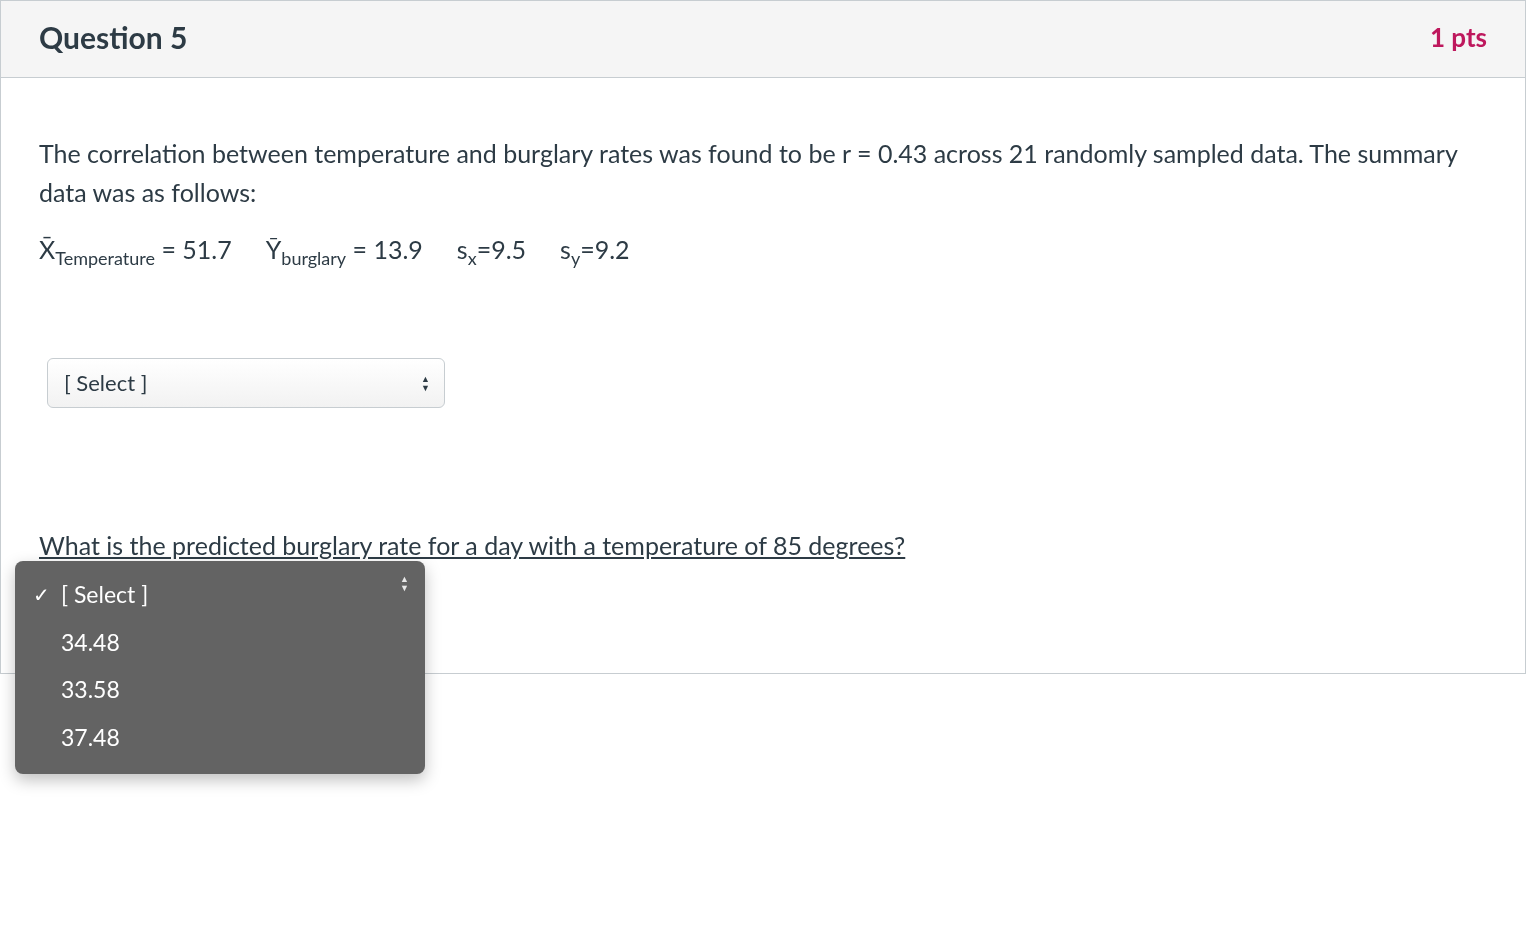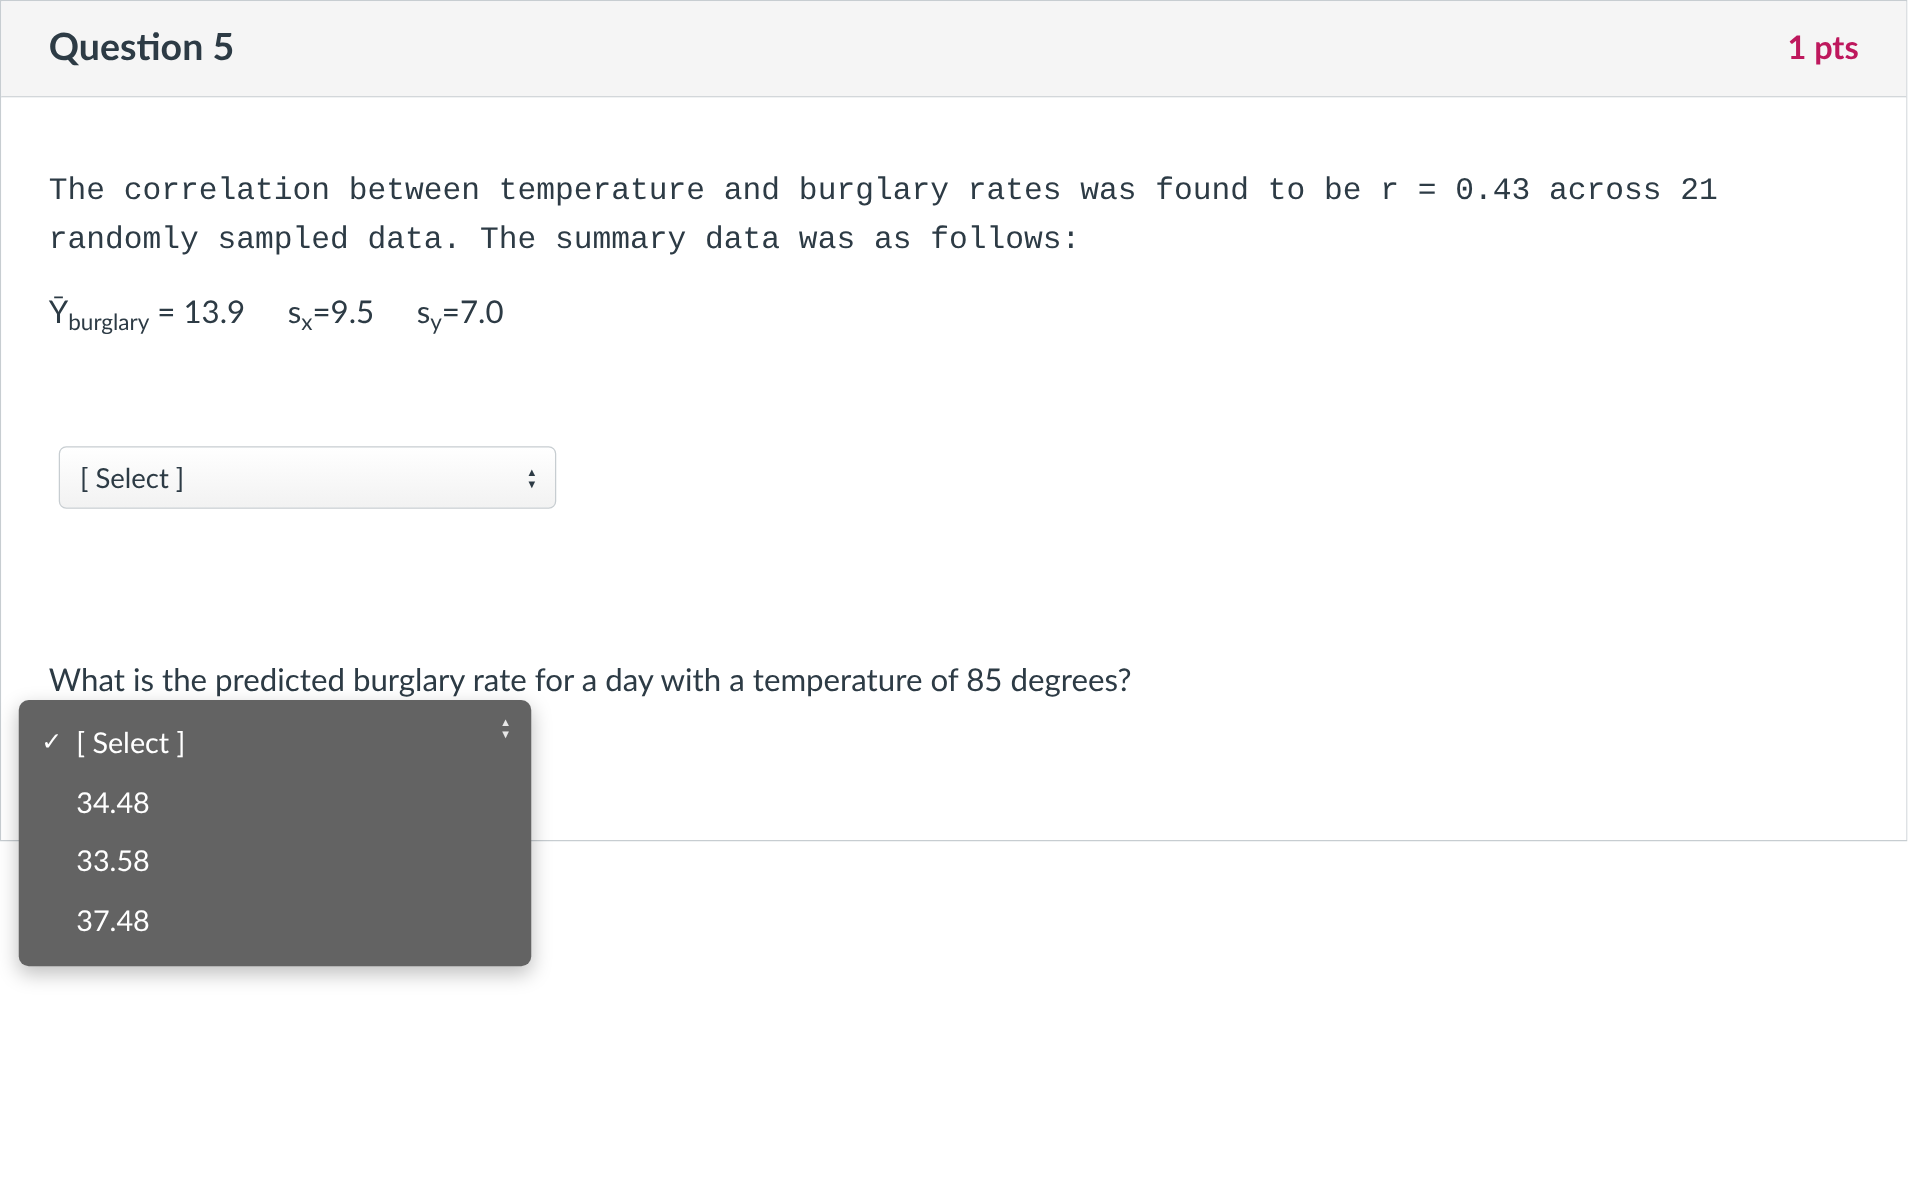--- a/index.html
+++ b/index.html
@@ -2,30 +2,30 @@
 <html><head>
 <meta charset="utf-8">
 <style>
   * { box-sizing: border-box; margin: 0; padding: 0; }
   html, body { width: 1526px; height: 950px; font-family: "Lato", "Helvetica Neue", Arial, sans-serif; color: #2d3b45; background: #fff; }
   .question-card { width: 1526px; border: 1px solid #c7cdd1; }
   .question-header { display: flex; justify-content: space-between; align-items: center; background: #f5f5f5; border-bottom: 1px solid #c7cdd1; padding: 18px 38px 22px 38px; }
   .question-title { font-size: 30px; font-weight: 700; color: #2d3b45; }
   .question-points { font-size: 26px; font-weight: 700; color: #be185d; }
   .question-body { padding: 56px 38px 40px 38px; font-size: 25px; line-height: 1.55; background: #fff; }
-  .para { margin-bottom: 18px; font-family: Liberation Mono, monospace; }
+  .para { margin-bottom: 18px; }
   .stats-line { margin-top: 6px; display: flex; gap: 34px; align-items: baseline; font-size: 25px; }
   .stat { white-space: nowrap; }
   sub { font-size: 0.72em; vertical-align: sub; }
   .q2-wrap { margin-top: 86px; }
   .q2-line { display: inline; }
   .select-box { display: inline-flex; align-items: center; justify-content: space-between; vertical-align: middle; width: 398px; height: 50px; padding: 0 14px 0 16px; margin-left: 8px; border: 1px solid #c7cdd1; border-radius: 6px; background: linear-gradient(#ffffff, #f2f2f2); font-size: 22px; color: #2d3b45; cursor: pointer; }
   .select-box .spinner { display: flex; flex-direction: column; gap: 2px; }
   .select-box .spinner span { font-size: 9px; line-height: 7px; color: #2d3b45; }
-  .q3-wrap { margin-top: 118px; }
+  .q3-wrap { margin-top: 118px; text-decoration: underline; }
   .q3-text { font-size: 25px; }
   .dropdown-area { position: relative; margin-top: 8px; height: 60px; }
   .dropdown-panel { position: absolute; left: -24px; top: -12px; width: 410px; background: #636363; border-radius: 8px; padding: 10px 0 12px 0; box-shadow: 0 6px 16px rgba(0,0,0,0.25); z-index: 10; color: #fff; }
   .dropdown-option { display: flex; align-items: center; gap: 10px; padding: 6px 18px 6px 18px; font-size: 23px; cursor: pointer; }
   .dropdown-option .check { width: 18px; display: inline-block; font-size: 20px; }
   .dropdown-spinner { position: absolute; right: 16px; top: 14px; display: flex; flex-direction: column; gap: 2px; }
   .dropdown-spinner span { font-size: 9px; line-height: 7px; color: #e8e8e8; }
 </style>
 </head>
 <body>
@@ -34,27 +34,30 @@
   <div class="question-header">
     <div class="question-title">Question 5</div>
     <div class="question-points">1 pts</div>
   </div>
 
   <div class="question-body">
     <p class="para">The correlation between temperature and burglary rates was found to be r = 0.43 across 21 randomly sampled data. The summary data was as follows:</p>
 
     <div class="stats-line">
       <span class="stat">
+        <span>X̄</span><sub>Temperature</sub><span> = 51.7</span>
+      </span>
+      <span class="stat">
         <span>Ȳ</span><sub>burglary</sub><span> = 13.9</span>
       </span>
       <span class="stat">
         <span>s</span><sub>x</sub><span>=9.5</span>
       </span>
       <span class="stat">
-        <span>s</span><sub>y</sub><span>=7.0</span>
+        <span>s</span><sub>y</sub><span>=9.2</span>
       </span>
     </div>
 
     <div class="q2-wrap">
       <span class="select-box">
         <span>[ Select ]</span>
         <span class="spinner">
             <span>▲</span>
             <span>▼</span>
           </span>

